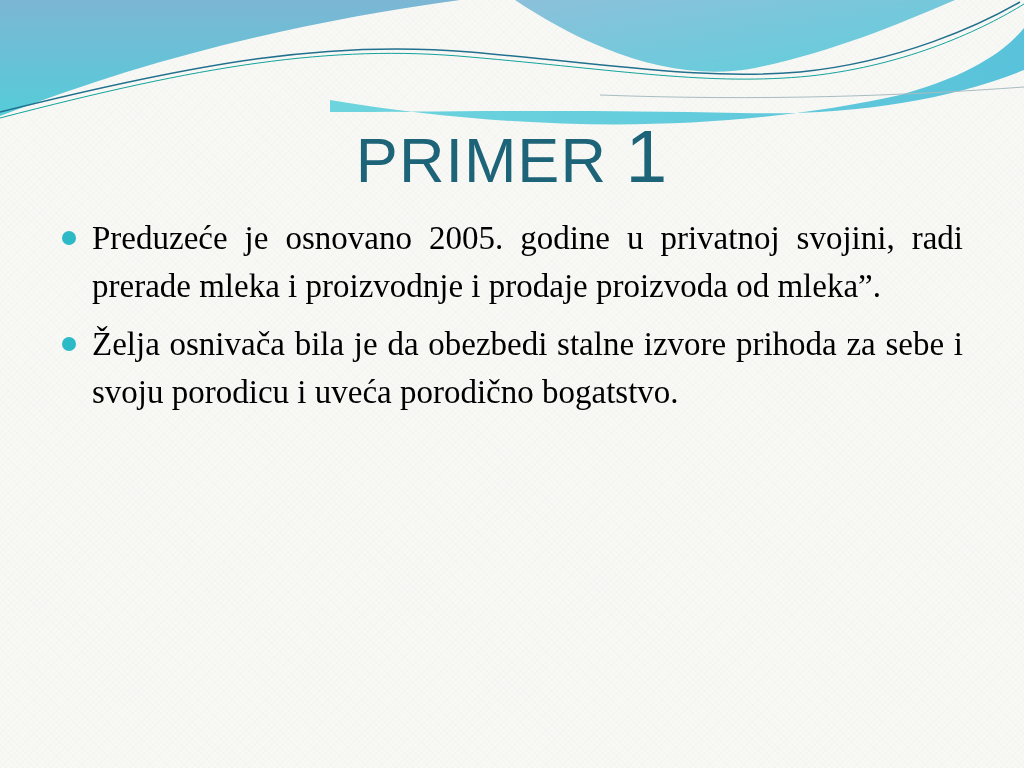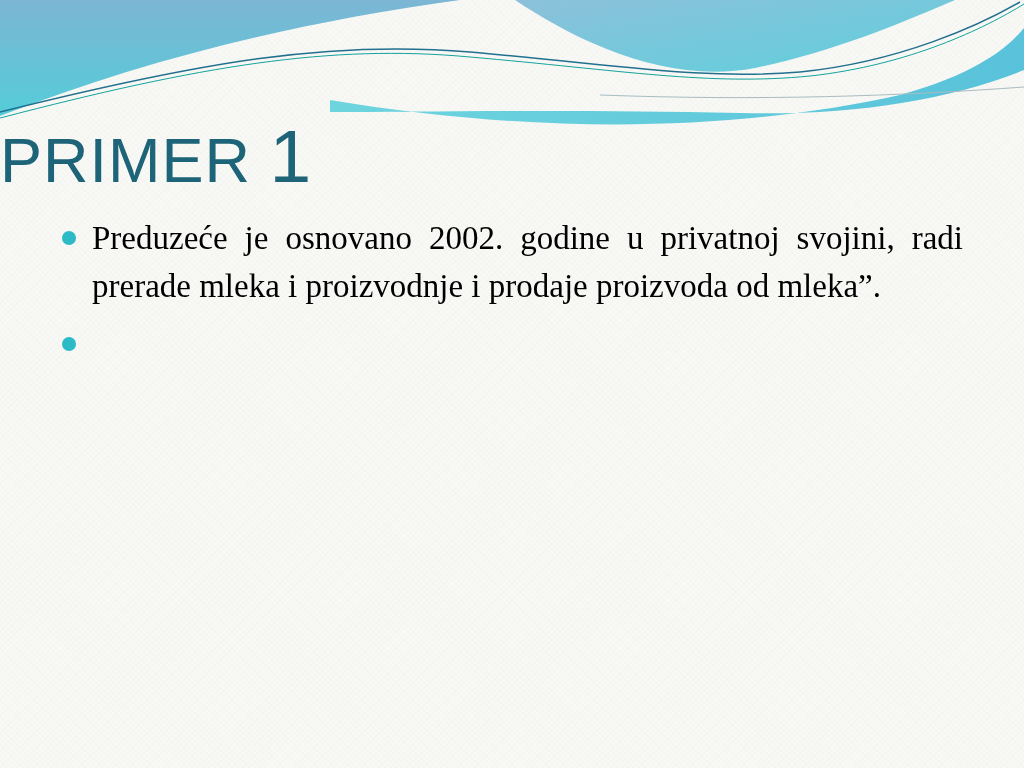--- a/index.html
+++ b/index.html
@@ -13,20 +13,21 @@
       repeating-linear-gradient(45deg, rgba(120,140,150,0.025) 0 1px, transparent 1px 4px),
       repeating-linear-gradient(-45deg, rgba(120,140,150,0.025) 0 1px, transparent 1px 4px);
     font-family:"Liberation Sans", sans-serif;
   }
   .wave-header{
     position:absolute;top:0;left:0;width:1024px;height:240px;
     display:block;pointer-events:none;
   }
   .slide-title{
     position:absolute;top:120px;left:0;width:1024px;
+    text-align:center;
     color:#1d6478;
     font-size:63px;
     line-height:72px;
     letter-spacing:1px;
     font-family:"Liberation Sans", sans-serif;
   }
   .slide-title .title-number{
     font-size:75px;
     vertical-align:baseline;
   }
@@ -90,20 +91,21 @@
 
   <div class="slide-title">
     <span>PRIMER</span>
     <span> </span>
     <span class="title-number">1</span>
   </div>
 
   <ul class="bullet-list">
     <li class="bullet-item">
       <span class="bullet-dot"></span>
-      <span>Preduzeće je osnovano 2002. godine u privatnoj svojini, radi prerade mleka i proizvodnje i prodaje proizvoda od mleka”.</span>
+      <span>Preduzeće je osnovano 2005. godine u privatnoj svojini, radi prerade mleka i proizvodnje i prodaje proizvoda od mleka”.</span>
     </li>
     <li class="bullet-item">
       <span class="bullet-dot"></span>
+      <span>Želja osnivača bila je da obezbedi stalne izvore prihoda za sebe i svoju porodicu i uveća porodično bogatstvo.</span>
     </li>
   </ul>
 
 </div>
 
 </body></html>

